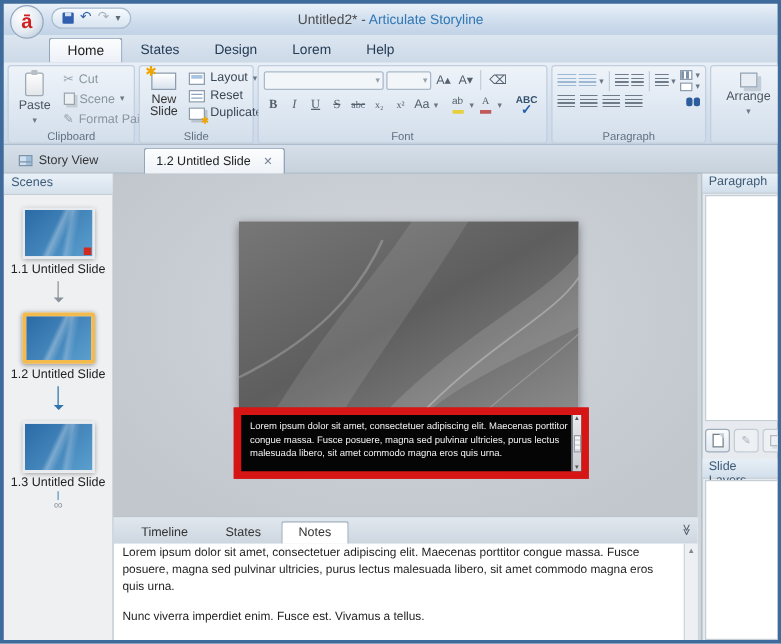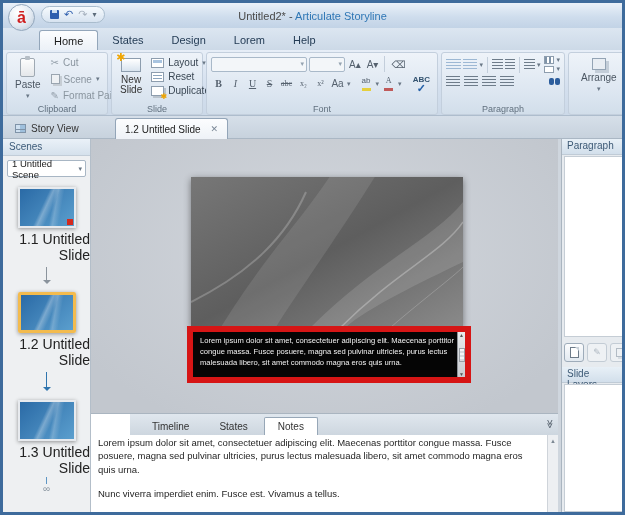--- a/index.html
+++ b/index.html
@@ -102,21 +102,21 @@
   .scenesel{margin:4px 4px 2px 4px;height:17px;background:#fff;border:1px solid #a8b6c4;border-radius:2px;
     font-size:9.5px;color:#222;display:flex;align-items:center;justify-content:space-between;padding:0 3px 0 4px;}
   .thumb{width:58px;height:41px;margin:10px auto 3px auto;position:relative;
     border:2px solid #e7eaee;box-shadow:0 1px 4px rgba(0,0,0,.4);
     background:
       linear-gradient(115deg,transparent 42%,rgba(255,255,255,.30) 48%,transparent 58%),
       linear-gradient(100deg,transparent 58%,rgba(255,255,255,.22) 64%,transparent 74%),
       linear-gradient(135deg,#2a6aa6,#5b9fce);}
   .thumb.sel{border:3px solid #f3bb4e;margin-top:9px;}
   .redbadge{position:absolute;right:1px;bottom:1px;width:6px;height:6px;background:#d42a1e;}
-  .tcap{font-size:14px;color:#222;text-align:right;}
+  .tcap{font-size:10px;color:#222;text-align:center;}
   .varrow{width:1px;height:16px;margin:4px auto 0 auto;position:relative;}
   .varrow:after{content:"";position:absolute;bottom:-5px;left:-3px;border:4px solid transparent;}
   .varrow.gray{background:#8a939c;} .varrow.gray:after{border-top-color:#8a939c;}
   .varrow.blue{background:#2e74ae;height:18px;} .varrow.blue:after{border-top-color:#2e74ae;}
   .stub{width:1px;height:7px;background:#5e96c4;margin:1px auto 0 auto;}
   .linkic{text-align:center;color:#8d98a3;font-size:10px;line-height:9px;}
 
   
   .canvas{position:absolute;left:88px;top:136px;width:467px;height:274px;
     background:radial-gradient(ellipse at 50% 42%,#d3d7dd,#c2c7ce 85%);}
@@ -124,21 +124,21 @@
     box-shadow:0 2px 7px rgba(0,0,0,.45);}
   .redbox{position:absolute;left:96px;top:187px;width:284px;height:57px;
     border:3px solid #d61515;background:#d61515;}
   .redbox-inner{position:absolute;inset:3px;background:#050505;display:flex;}
   .rtext{flex:1;color:#f2f2f2;font-size:7.6px;line-height:1.42;padding:4px 2px 2px 7px;}
   .rscroll{width:8px;background:linear-gradient(#e8eaec,#c9ccd1);border-left:1px solid #8e9298;
     display:flex;flex-direction:column;justify-content:space-between;align-items:center;font-size:5px;color:#555;}
   .rthumb{width:6px;height:14px;background:repeating-linear-gradient(to bottom,#f4f5f6 0 2px,#d6d9dd 2px 4px);border:1px solid #9aa0a7;}
 
   
-  .bottom{position:absolute;left:88px;top:410px;width:467px;bottom:0;background:#fff;border-top:1px solid #aab5c0;padding-left:39px;}
+  .bottom{position:absolute;left:88px;top:410px;width:467px;bottom:0;background:#fff;border-top:1px solid #aab5c0;}
   .btabs{position:relative;height:21px;background:linear-gradient(#e0e7ee,#cdd6df);display:flex;
     align-items:flex-end;padding-left:8px;gap:2px;}
   .btab{height:18px;padding:0 13px;font-size:10px;color:#333;display:flex;align-items:center;
     border:1px solid transparent;border-bottom:none;}
   .btab.active{background:#fff;border-color:#97a7b7;border-radius:2px 2px 0 0;}
   .chevs{position:absolute;right:4px;top:5px;font-size:9px;color:#55606c;transform:rotate(90deg);}
   .ntext{position:absolute;left:1px;top:21px;right:11px;bottom:1px;padding:1px 6px;
     font-size:9.5px;line-height:1.42;color:#1f1f1f;overflow:hidden;background:#fff;}
   .ntext p{margin:0 0 11px 0;}
   .nscroll{position:absolute;right:0;top:21px;width:11px;bottom:0;background:#edeff2;
@@ -348,24 +348,20 @@
       <span>Story View</span>
     </div>
     <div class="doctab">
       <span>1.2 Untitled Slide</span>
       <span class="closex">✕</span>
     </div>
   </div>
 
   <div class="scenes">
     <div class="scenes-h">Scenes</div>
-    <div class="scenesel">
-      <span>1 Untitled Scene</span>
-      <span class="dropcaret">▾</span>
-    </div>
 
     <div class="thumb">
       <span class="redbadge"></span>
     </div>
     <div class="tcap">1.1 Untitled Slide</div>
     <div class="varrow gray"></div>
 
     <div class="thumb sel"></div>
     <div class="tcap">1.2 Untitled Slide</div>
     <div class="varrow blue"></div>

